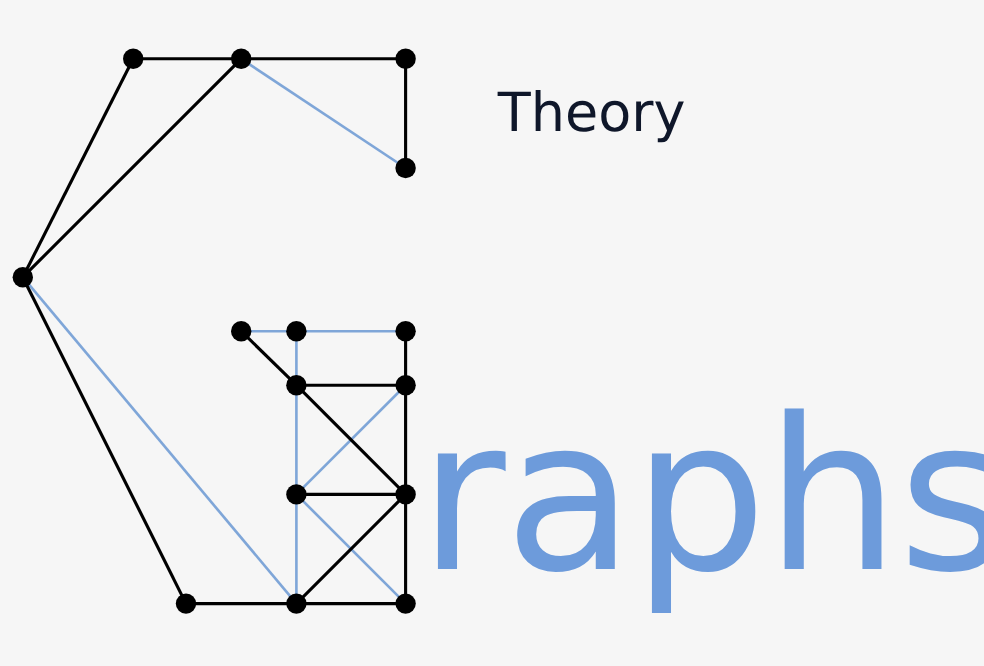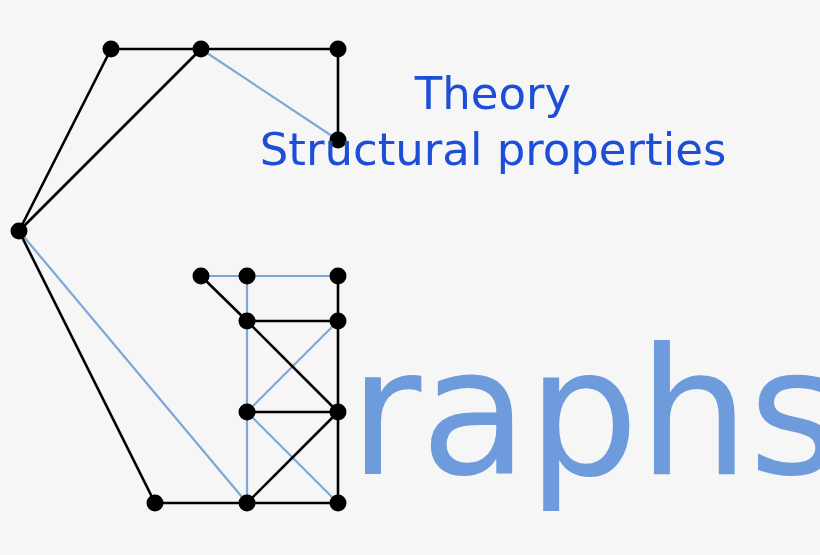--- a/index.html
+++ b/index.html
@@ -1,19 +1,19 @@
 <!DOCTYPE html>
 <html><head>
   <meta charset="utf-8">
   <style>
     html, body { margin: 0; padding: 0; }
     body { width: 820px; height: 555px; background: #f6f6f6; overflow: hidden; position: relative; }
     .canvas { position: absolute; left: 0; top: 0; width: 820px; height: 555px; }
     .topics { position: absolute; left: 250px; top: 66px; width: 486px; text-align: center;
-      font-family: "DejaVu Sans", sans-serif; font-size: 45px; line-height: 56px; color: #1d4ed8; }
+      font-family: "DejaVu Sans", sans-serif; font-size: 45px; line-height: 56px; color: #0f172a; }
     .topics div { white-space: nowrap; }
     .word { position: absolute; left: 349px; top: 326px;
       font-family: "DejaVu Sans", sans-serif; font-size: 176px; line-height: 1; color: #6d9bdb; white-space: nowrap; letter-spacing: -1px; }
   </style>
 </head>
 <body>
 
 <svg class="canvas" width="820" height="555" viewBox="0 0 820 555">
   <g id="edges">
       <line x1="201" y1="49" x2="338" y2="140" stroke="#7fa6d8" stroke-width="2.2"></line>
@@ -51,16 +51,15 @@
       <circle cx="247" cy="412" r="8.5" fill="#000000"></circle>
       <circle cx="338" cy="412" r="8.5" fill="#000000"></circle>
       <circle cx="155" cy="503" r="8.5" fill="#000000"></circle>
       <circle cx="247" cy="503" r="8.5" fill="#000000"></circle>
       <circle cx="338" cy="503" r="8.5" fill="#000000"></circle>
     </g>
 </svg>
 
 <div class="topics">
   <div>Theory</div>
-  <div>Structural properties</div>
 </div>
 
 <div class="word">raphs</div>
 
 </body></html>

